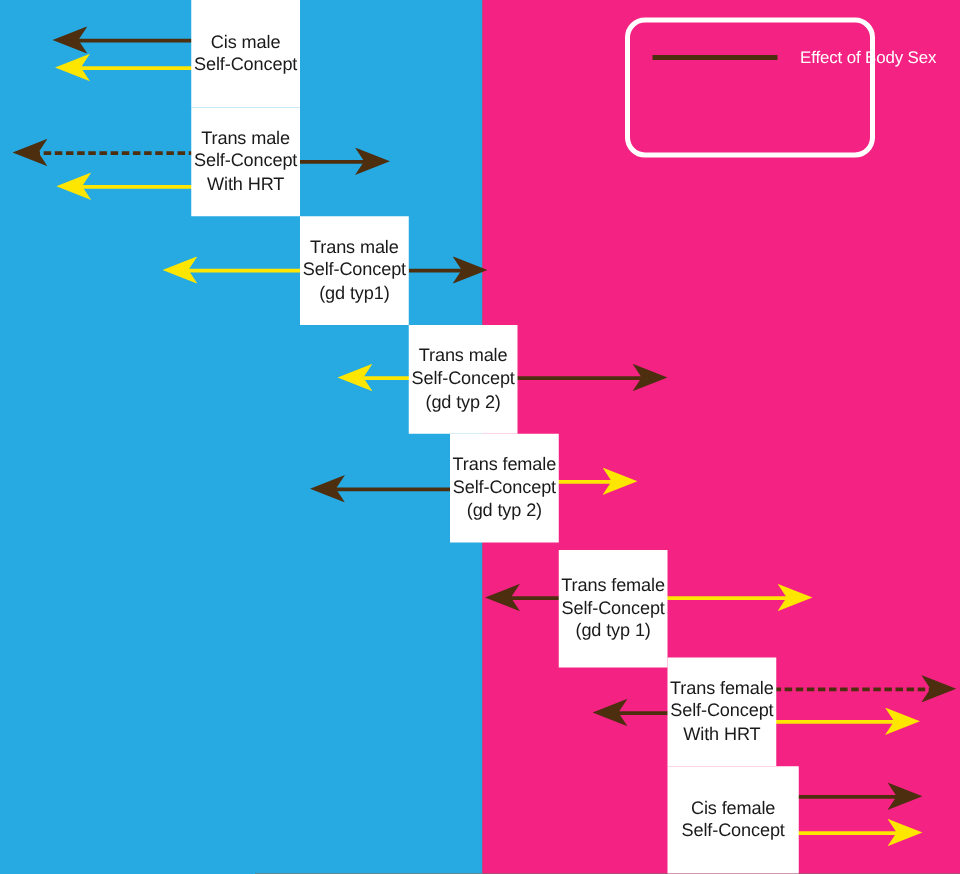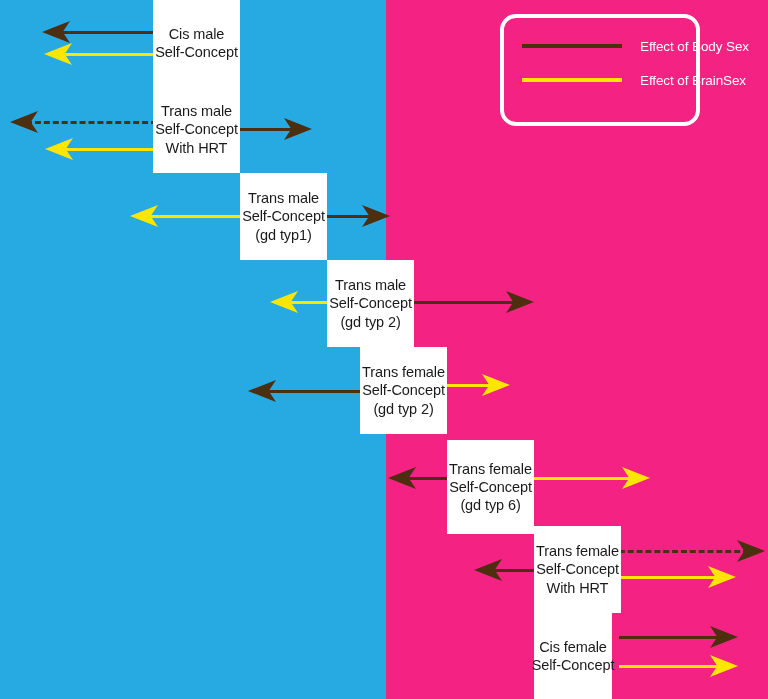--- a/index.html
+++ b/index.html
@@ -168,38 +168,34 @@
 
   <div class="box" style="left:360px;top:347px;width:87px;height:87px;">
     <span class="ln">Trans female</span>
     <span class="ln">Self-Concept</span>
     <span class="ln">(gd typ 2)</span>
   </div>
 
   <div class="box" style="left:447px;top:440px;width:87px;height:94px;">
     <span class="ln">Trans female</span>
     <span class="ln">Self-Concept</span>
-    <span class="ln">(gd typ 6)</span>
+    <span class="ln">(gd typ 1)</span>
   </div>
 
   <div class="box" style="left:534px;top:526px;width:87px;height:87px;">
     <span class="ln">Trans female</span>
     <span class="ln">Self-Concept</span>
     <span class="ln">With HRT</span>
   </div>
 
-  <div class="box" style="left:534px;top:613px;width:78px;height:86px;">
+  <div class="box" style="left:534px;top:613px;width:105px;height:86px;">
     <span class="ln">Cis female</span>
     <span class="ln">Self-Concept</span>
   </div>
 
   <div id="legend">
     <div class="leg-row" style="top:16px;">
       <div class="leg-line brown"></div>
       <div class="leg-label">Effect of Body Sex</div>
     </div>
-    <div class="leg-row" style="top:50px;">
-      <div class="leg-line yellow"></div>
-      <div class="leg-label">Effect of BrainSex</div>
-    </div>
   </div>
 
 </div>
 
 </body></html>

